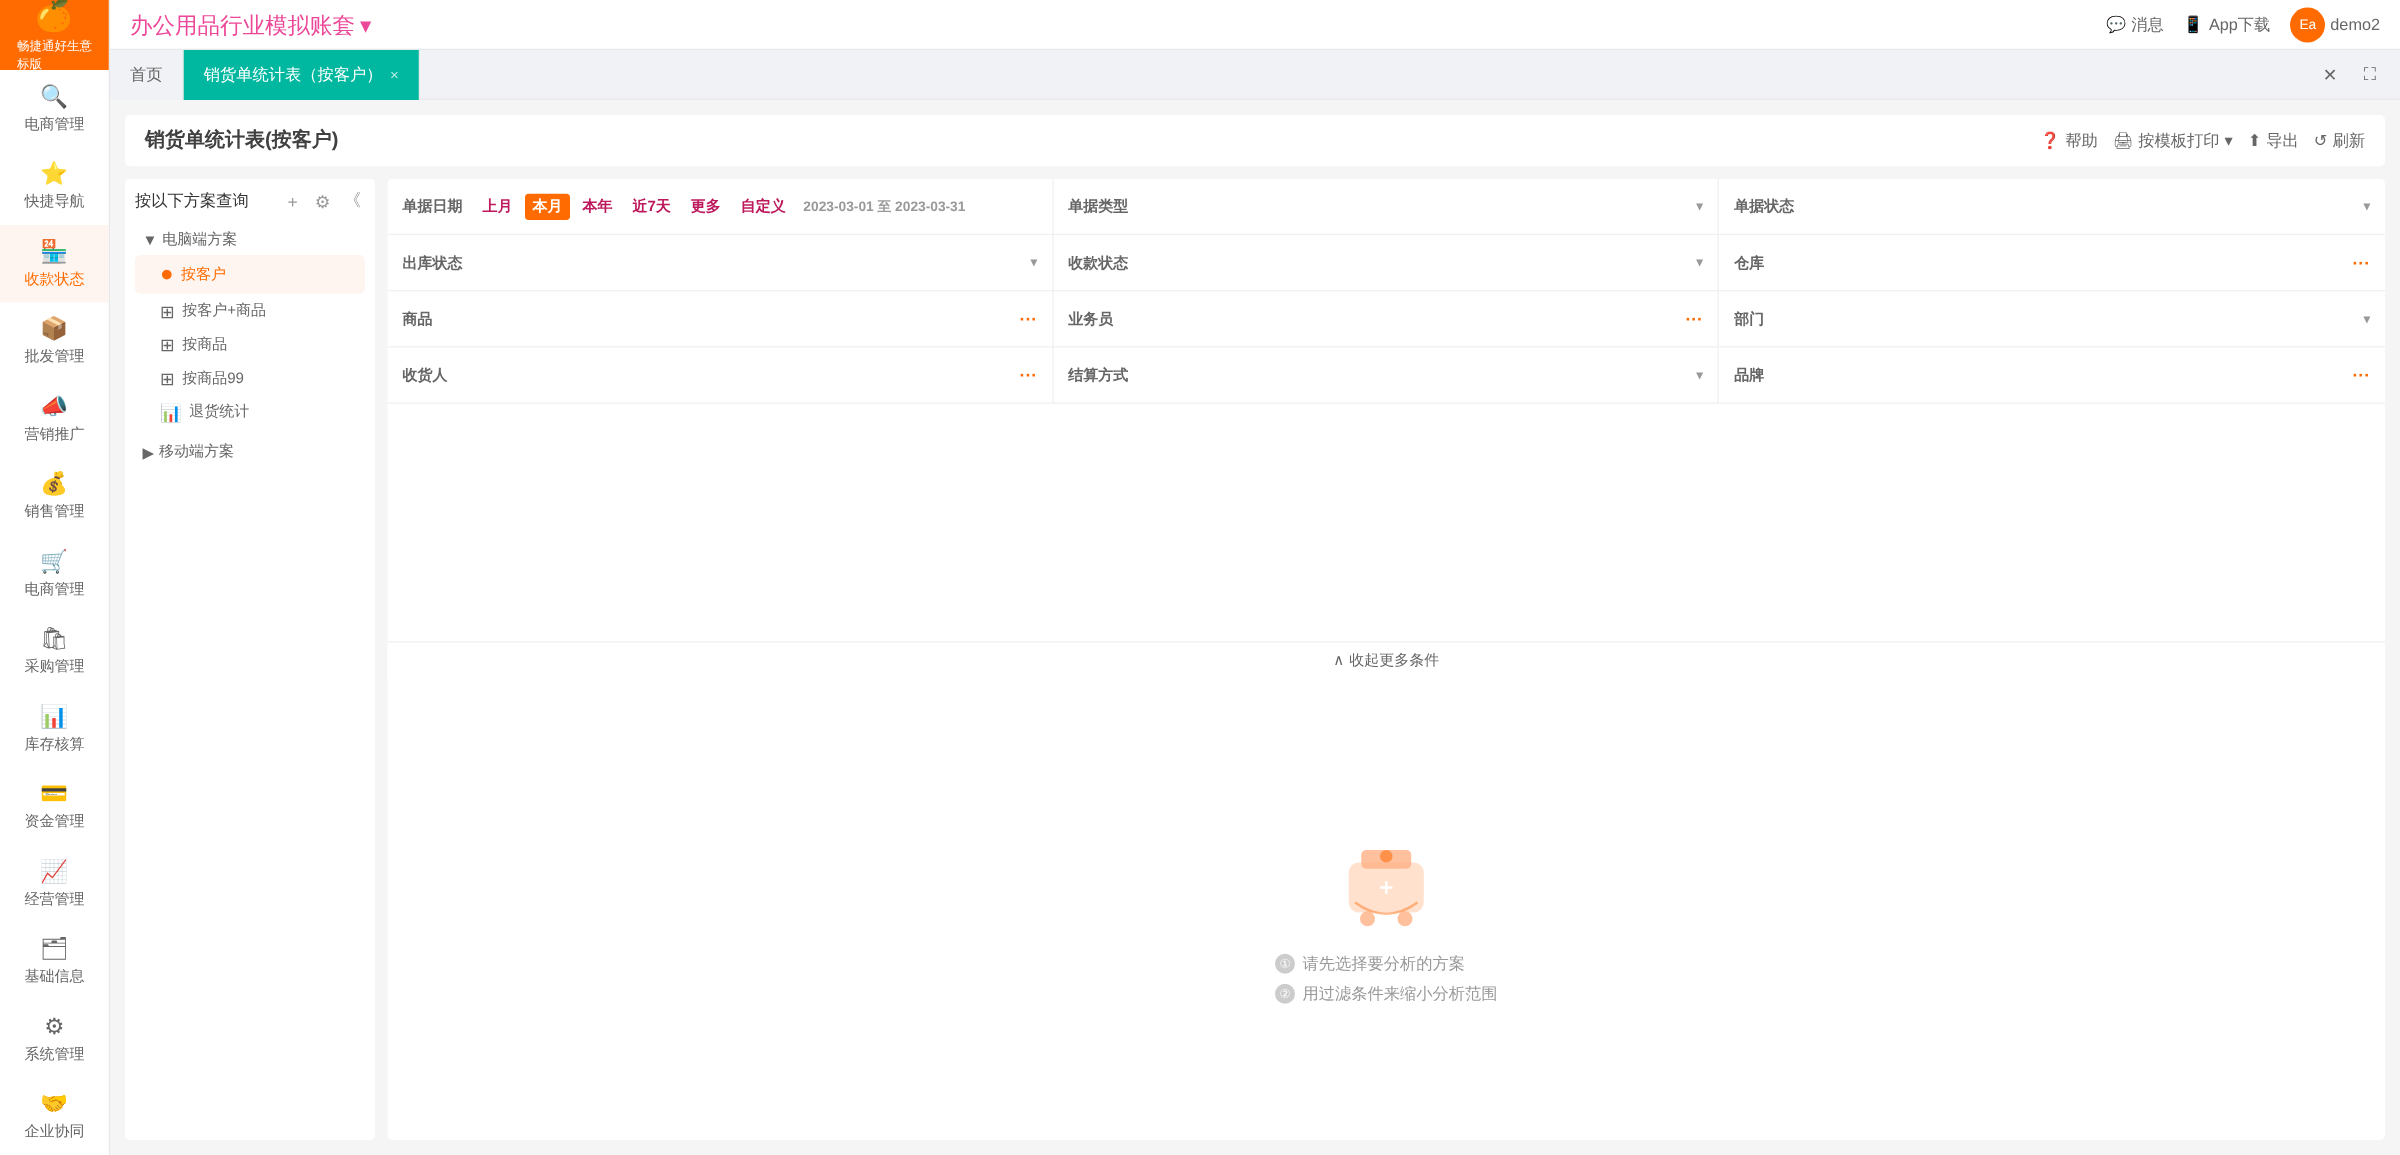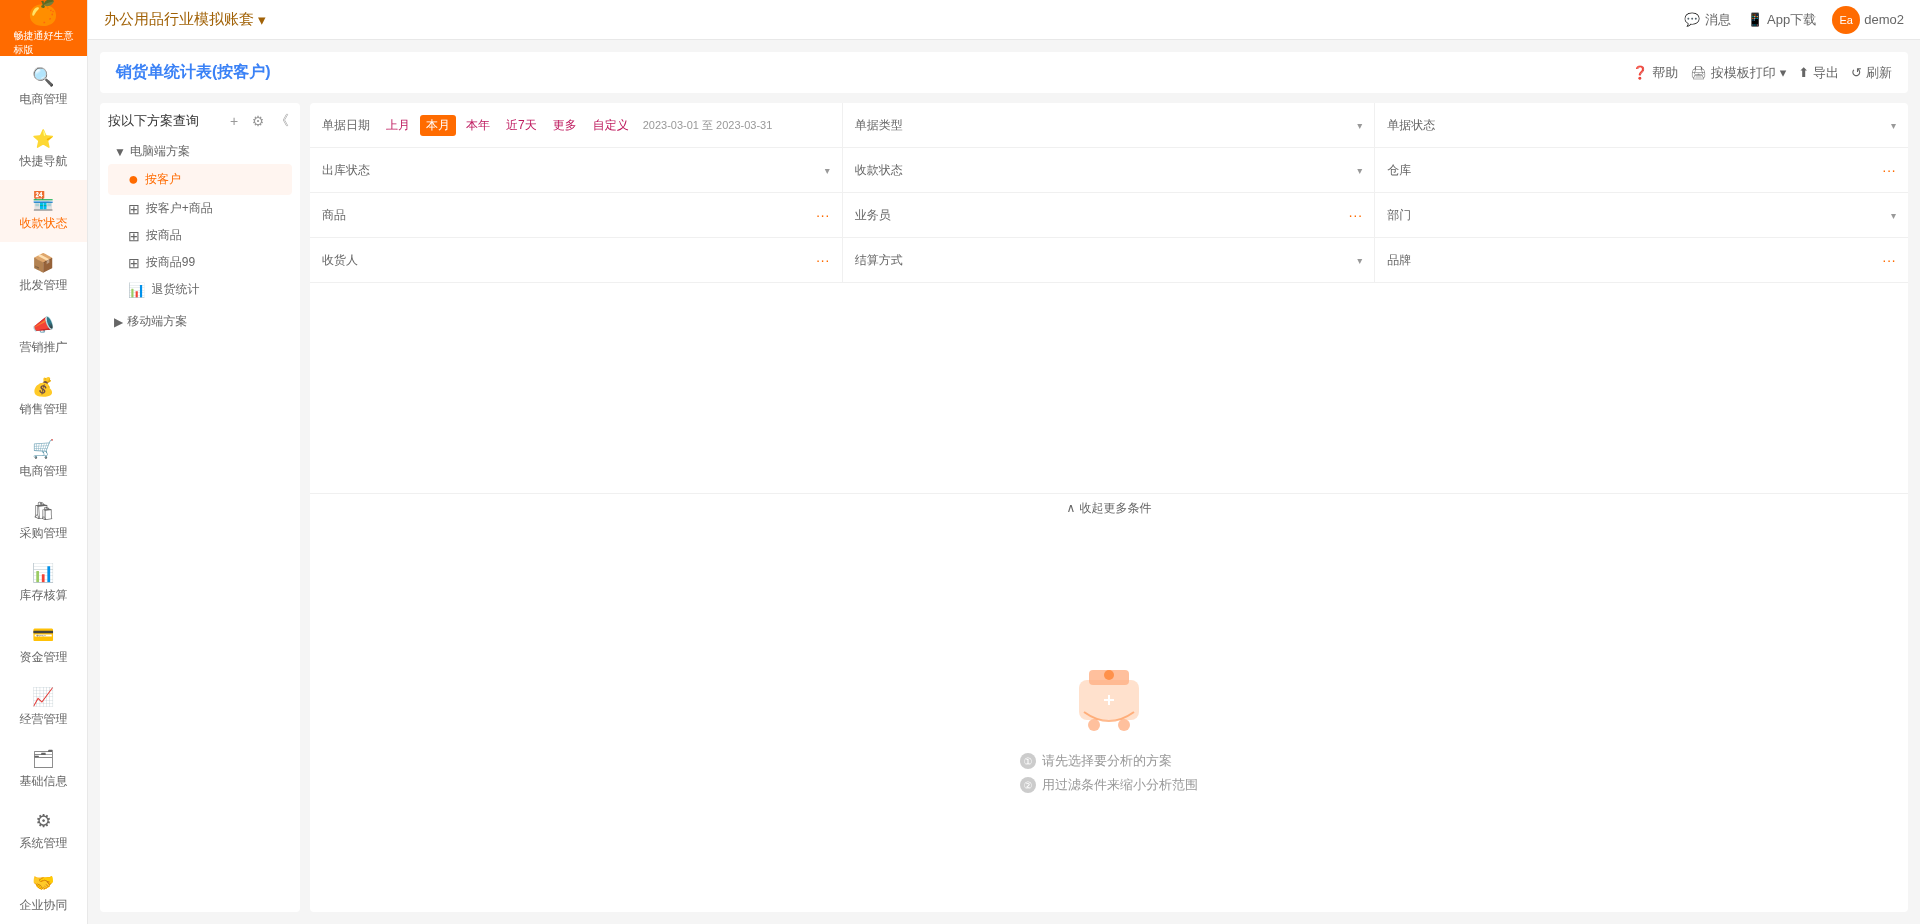--- a/index.html
+++ b/index.html
@@ -13,62 +13,62 @@
     .sidebar-menu { width: 100%; flex: 1; overflow-y: auto; }
     .sidebar-item { width: 100%; padding: 10px 4px; display: flex; flex-direction: column; align-items: center; cursor: pointer; color: #666; font-size: 12px; border-bottom: none; }
     .sidebar-item.active { color: #ff6b00; background: #fff5f0; }
     .sidebar-item .s-icon { font-size: 18px; margin-bottom: 3px; }
 
     
     .main-area { flex: 1; display: flex; flex-direction: column; overflow: hidden; }
 
     
     .top-header { height: 40px; background: #fff; border-bottom: 1px solid #e8e8e8; display: flex; align-items: center; padding: 0 16px; justify-content: space-between; flex-shrink: 0; }
-    .header-left { display: flex; align-items: center; gap: 8px; color: #a16207; font-size: 15px; }
+    .header-left { display: flex; align-items: center; gap: 8px; color: #ec4899; font-size: 18px; }
     .header-dropdown { display: flex; align-items: center; gap: 4px; cursor: pointer; }
     .header-right { display: flex; align-items: center; gap: 16px; color: #666; font-size: 13px; }
     .header-right-item { display: flex; align-items: center; gap: 4px; cursor: pointer; }
     .avatar { width: 28px; height: 28px; border-radius: 50%; background: #ff6b00; display: flex; align-items: center; justify-content: center; color: #fff; font-size: 11px; overflow: hidden; }
 
     
     .tabs-bar { height: 40px; background: #f0f2f5; border-bottom: 1px solid #e8e8e8; display: flex; align-items: center; padding: 0 0; flex-shrink: 0; }
     .tab { padding: 0 16px; height: 40px; display: flex; align-items: center; gap: 6px; cursor: pointer; font-size: 13px; color: #666; background: #f0f2f5; border-right: 1px solid #e8e8e8; }
     .tab.active { background: #00b8a0; color: #fff; }
     .tab .close-btn { font-size: 12px; cursor: pointer; opacity: 0.7; }
     .tab.home { background: #f0f2f5; color: #666; }
     .tabs-right { margin-left: auto; display: flex; align-items: center; gap: 8px; padding-right: 12px; }
     .tab-action-btn { width: 24px; height: 24px; display: flex; align-items: center; justify-content: center; cursor: pointer; color: #666; font-size: 14px; }
 
     
     .content-area { flex: 1; overflow: hidden; display: flex; flex-direction: column; background: #f5f5f5; padding: 12px; gap: 10px; }
 
     
     .page-title-bar { display: flex; align-items: center; justify-content: space-between; background: #fff; padding: 10px 16px; border-radius: 4px; }
-    .page-title { font-size: 16px; font-weight: 600; color: #3b82f6; }
+    .page-title { font-size: 16px; font-weight: 600; color: #404040; }
     .title-actions { display: flex; align-items: center; gap: 12px; color: #666; font-size: 13px; }
     .title-action-item { display: flex; align-items: center; gap: 4px; cursor: pointer; }
 
     
     .filter-area { display: flex; gap: 10px; flex: 1; overflow: hidden; }
 
     
     .scheme-panel { width: 200px; background: #fff; border-radius: 4px; padding: 8px; flex-shrink: 0; overflow-y: auto; }
     .scheme-header { display: flex; align-items: center; justify-content: space-between; margin-bottom: 8px; color: #333; font-size: 13px; font-weight: 500; }
     .scheme-header-title { font-weight: 400; }
     .scheme-header-actions { display: flex; gap: 4px; align-items: center; }
     .scheme-icon-btn { width: 20px; height: 20px; display: flex; align-items: center; justify-content: center; cursor: pointer; color: #999; font-size: 14px; }
     .scheme-group { margin-bottom: 6px; }
     .scheme-group-title { display: flex; align-items: center; gap: 4px; padding: 4px 6px; color: #666; font-size: 12px; cursor: pointer; }
     .scheme-item { padding: 5px 10px 5px 20px; cursor: pointer; color: #666; font-size: 12px; display: flex; align-items: center; gap: 6px; border-radius: 4px; }
     .scheme-item.active { background: #fff5f0; color: #ff6b00; }
     .scheme-item .s-prefix { font-size: 14px; }
 
     
     .filter-query-panel { flex: 1; background: #fff; border-radius: 4px; display: flex; flex-direction: column; overflow: hidden; }
-    .filter-row { display: grid; grid-template-columns: 1fr 1fr 1fr; gap: 0; border-bottom: 1px solid #f0f0f0; }
+    .filter-row { display: grid; grid-template-columns: 1fr 1fr 1fr; gap: 0; border-bottom: 1px solid #f0f0f0; font-weight: bold; }
     .filter-cell { display: flex; align-items: center; padding: 8px 12px; border-right: 1px solid #f0f0f0; min-height: 44px; }
     .filter-cell:last-child { border-right: none; }
     .filter-label { color: #666; font-size: 12px; white-space: nowrap; margin-right: 8px; min-width: 50px; }
     .filter-select { flex: 1; display: flex; align-items: center; justify-content: space-between; cursor: pointer; }
     .filter-select-text { color: #999; font-size: 12px; }
     .filter-select-arrow { color: #999; font-size: 10px; }
     .filter-dots { color: #ff6b00; font-size: 14px; cursor: pointer; }
     .date-filter { display: flex; align-items: center; gap: 4px; flex-wrap: wrap; }
     .date-btn { padding: 2px 6px; font-size: 12px; cursor: pointer; border-radius: 3px; color: #be185d; }
     .date-btn.active { background: #ff6b00; color: #fff; text-align: right; }
@@ -185,20 +185,33 @@
       </div>
       <div class="header-right-item">
         <div class="avatar">
           <span>Ea</span>
         </div>
         <span>demo2</span>
       </div>
     </div>
   </div>
 
+  <div class="tabs-bar">
+    <div class="tab home">
+      <span>首页</span>
+    </div>
+    <div class="tab active">
+      <span>销货单统计表（按客户）</span>
+      <span class="close-btn">×</span>
+    </div>
+    <div class="tabs-right">
+      <div class="tab-action-btn">✕</div>
+      <div class="tab-action-btn">⛶</div>
+    </div>
+  </div>
 
   <div class="content-area">
 
     <div class="page-title-bar">
       <div class="page-title">销货单统计表(按客户)</div>
       <div class="title-actions">
         <div class="title-action-item">
           <span>❓</span>
           <span>帮助</span>
         </div>

